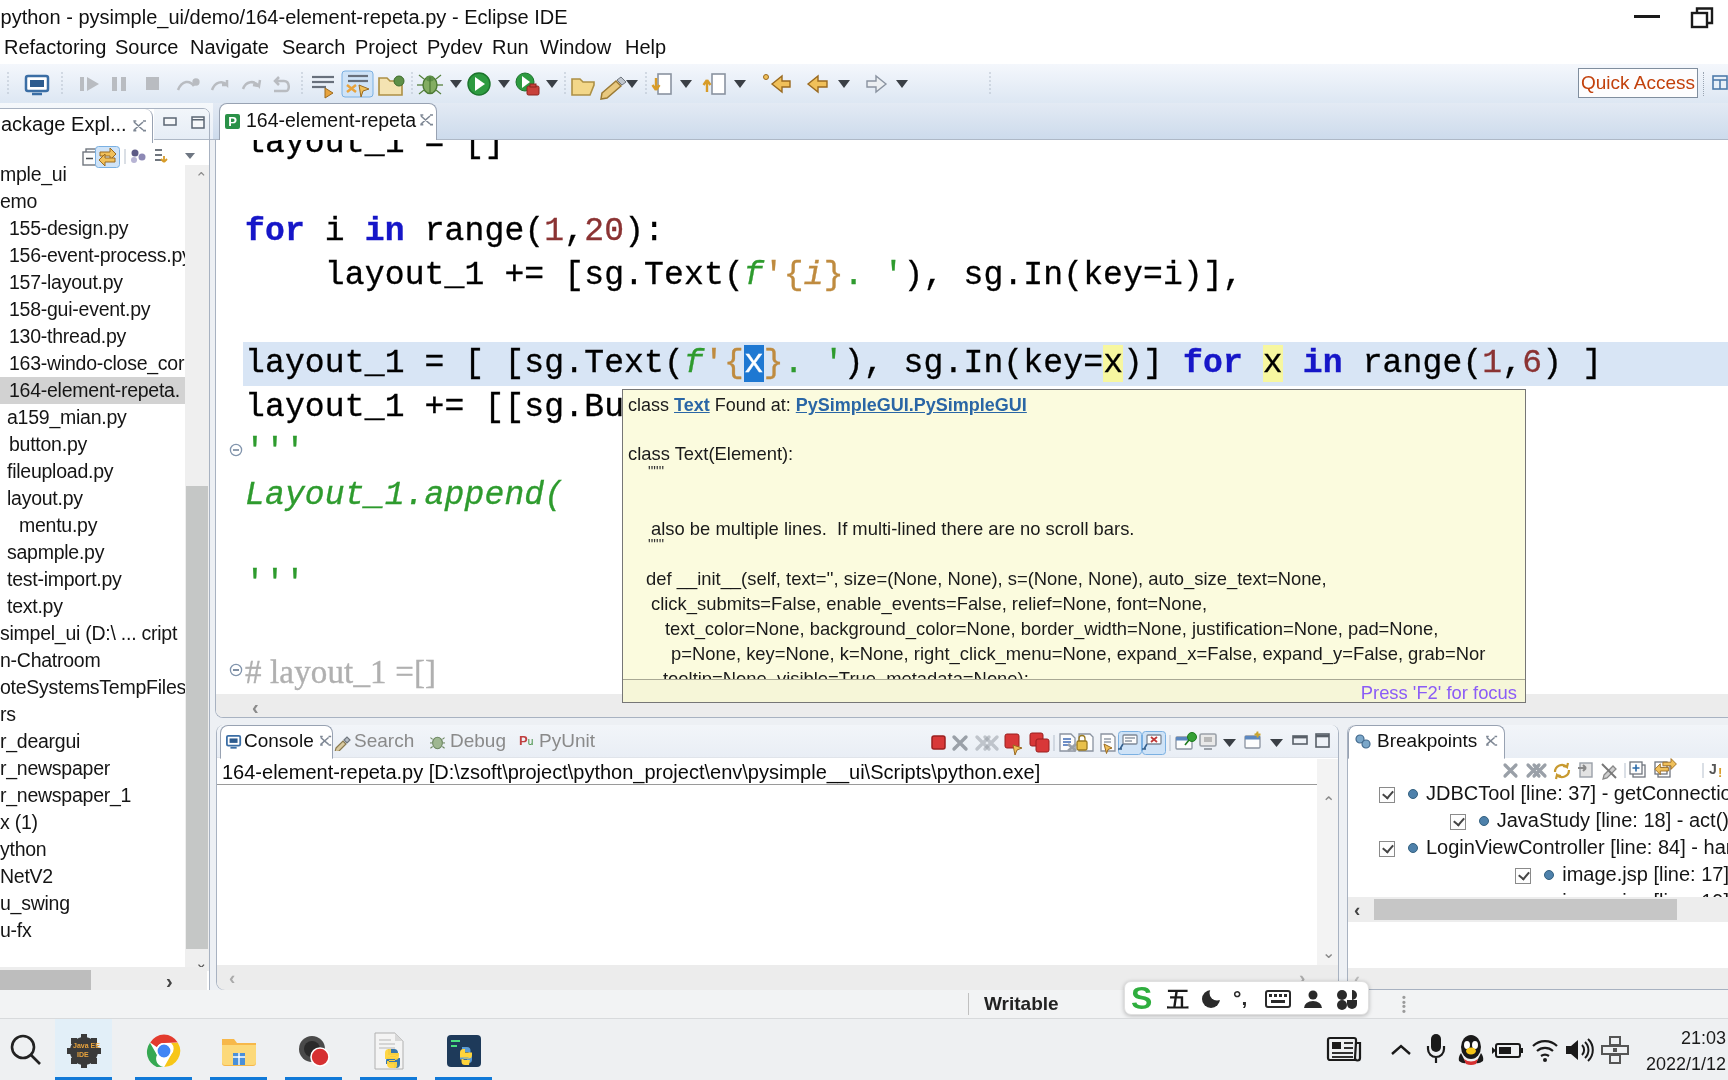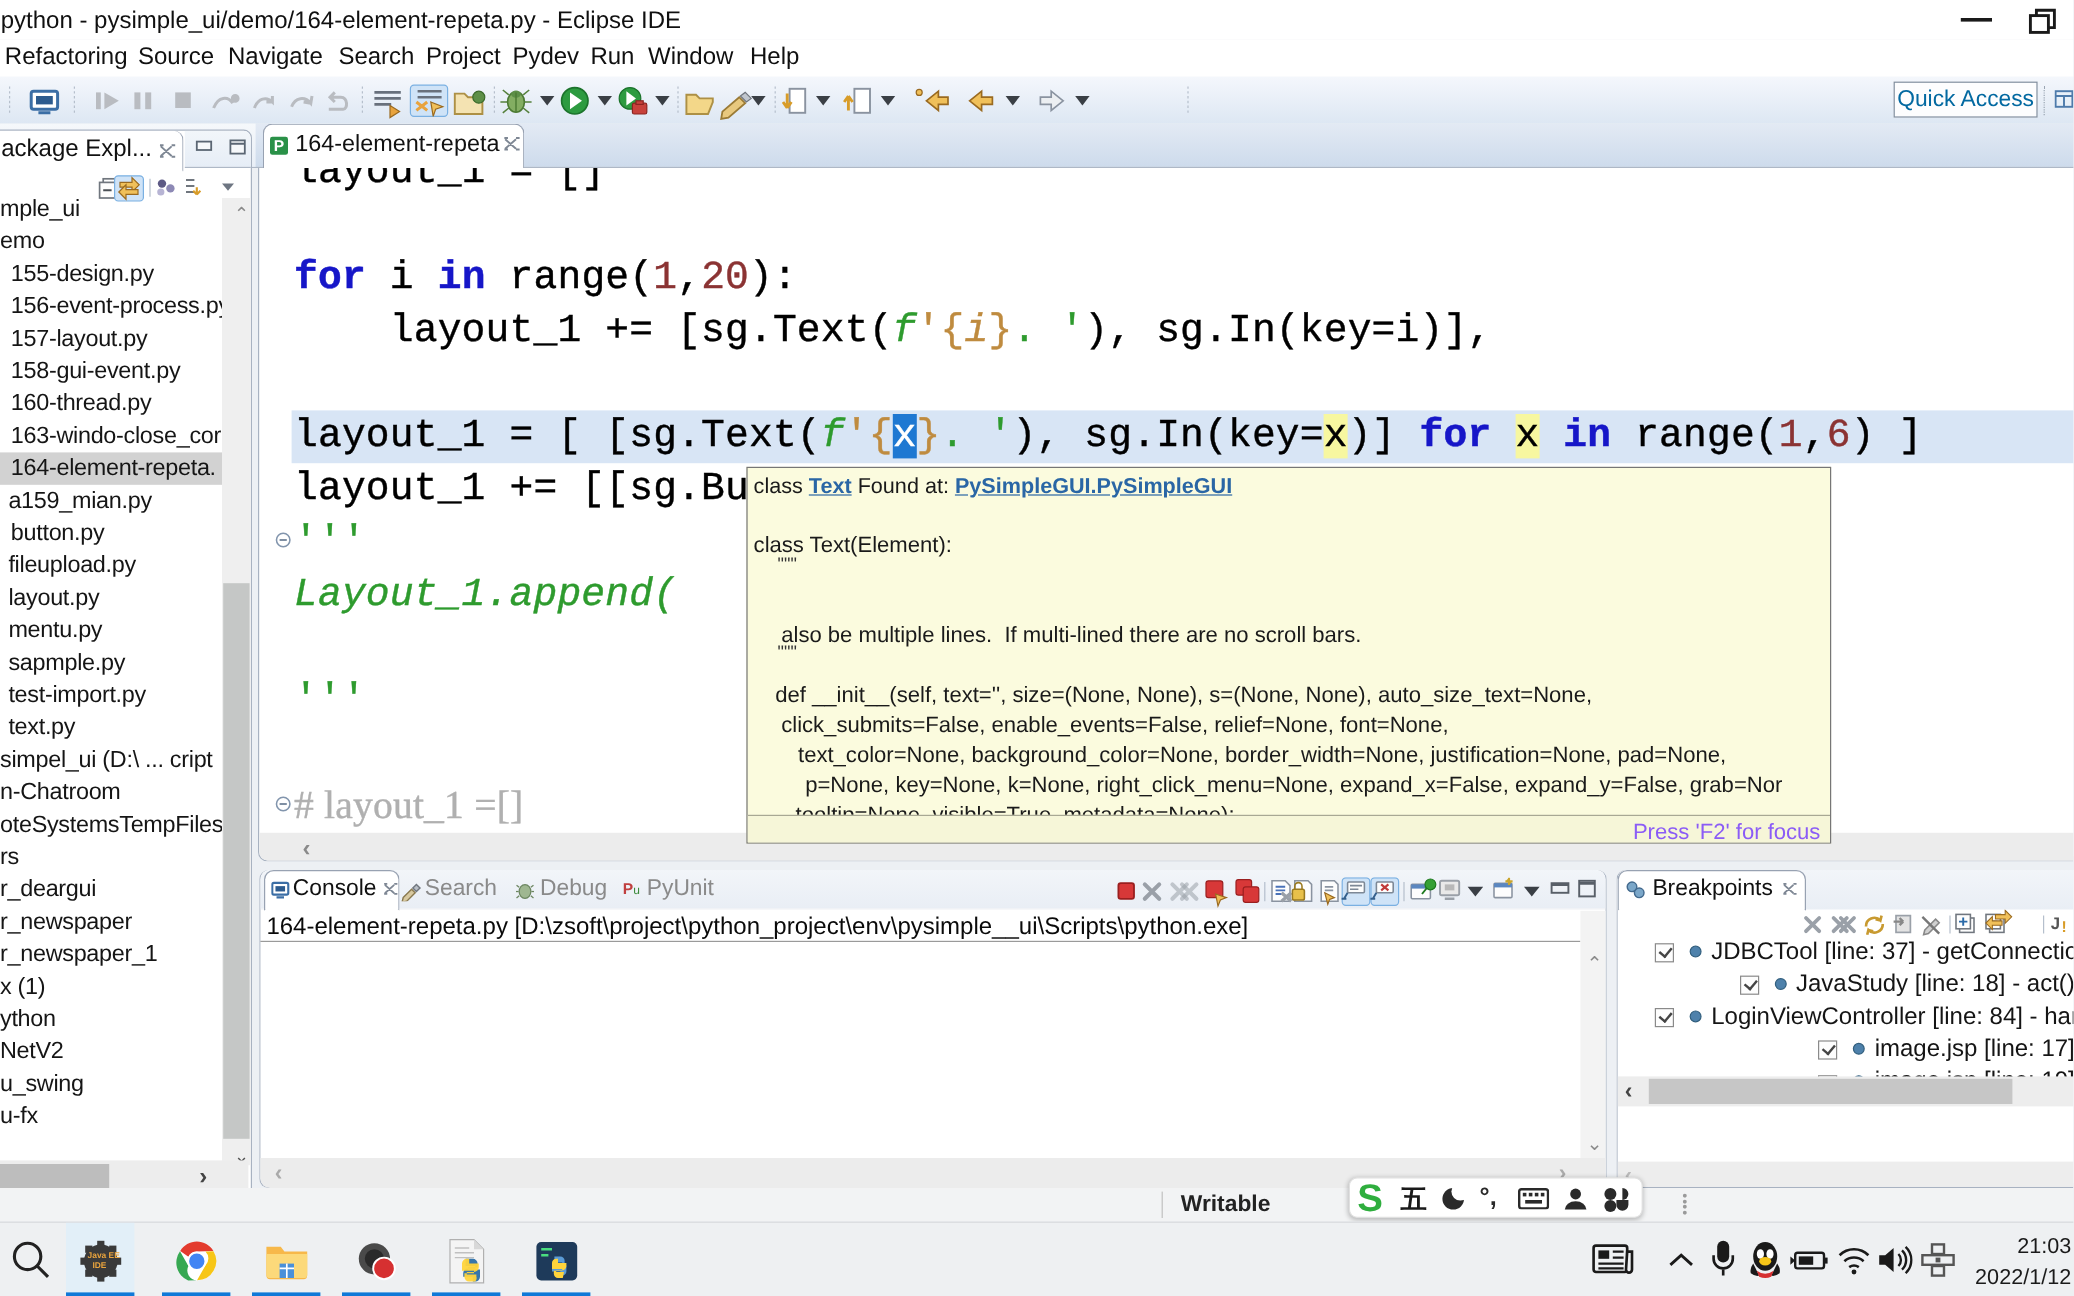--- a/index.html
+++ b/index.html
@@ -146,21 +146,21 @@
 
     <path d="M772 20 l10 -8 v5 h8 v6 h-8 v5 z" fill="#f0c05a" stroke="#9a6a20" stroke-width="1.4"></path>
     <circle cx="766" cy="13" r="2.5" fill="#f0c05a" stroke="#9a6a20"></circle>
 
     <path d="M808 20 l10 -8 v5 h9 v6 h-9 v5 z" fill="#f0c05a" stroke="#9a6a20" stroke-width="1.4"></path>
     <path d="M838 16 l12 0 -6 8 z" fill="#3a3f45"></path>
 
     <path d="M886 20 l-10 -8 v5 h-9 v6 h9 v5 z" fill="#eceff2" stroke="#8a93a0" stroke-width="1.4"></path>
     <path d="M896 16 l12 0 -6 8 z" fill="#3a3f45"></path>
   </svg>
-  <div class="abs" style="left:1578px;top:4px;width:120px;height:30px;background:#fdfdfe;border:1px solid #808e9e;font-size:19px;color:#0369a1;text-align:center;line-height:28px;">Quick Access</div>
+  <div class="abs" style="left:1578px;top:4px;width:120px;height:30px;background:#fdfdfe;border:1px solid #808e9e;font-size:19px;color:#c2410c;text-align:center;line-height:28px;">Quick Access</div>
   <div class="abs" style="left:1703px;top:8px;width:1px;height:24px;border-left:1px dotted #9aa5b2;"></div>
   <svg class="abs" style="left:1712px;top:10px;" width="16" height="18" viewBox="0 0 16 18">
     <rect x="1" y="2" width="14" height="13" fill="#e8f0f8" stroke="#4e7bab" stroke-width="1.6"></rect>
     <line x1="1" y1="6" x2="15" y2="6" stroke="#4e7bab" stroke-width="1.6"></line>
     <line x1="8" y1="6" x2="8" y2="15" stroke="#4e7bab" stroke-width="1.6"></line>
   </svg>
 </div>
 <div id="tabband" class="abs">
     <div class="abs" style="left:0;top:0;width:213px;height:36px;background:linear-gradient(#f5f8fb,#e9eff7);"></div>
   </div>
@@ -196,28 +196,28 @@
     <path d="M116 8 l10 0 -5 6 z" fill="#6e7682"></path>
   </svg>
 
   <div class="abs" style="left:0;top:52px;width:186px;height:890px;font-size:19.5px;letter-spacing:-0.25px;color:#151515;">
     <div style="height:27px;padding-left:1px;line-height:27px;white-space:nowrap;overflow:hidden;">mple_ui</div>
     <div style="height:27px;padding-left:1px;line-height:27px;white-space:nowrap;overflow:hidden;">emo</div>
     <div style="height:27px;padding-left:10px;line-height:27px;white-space:nowrap;overflow:hidden;">155-design.py</div>
     <div style="height:27px;padding-left:10px;line-height:27px;white-space:nowrap;overflow:hidden;">156-event-process.p<span style="letter-spacing:-3px;">y</span></div>
     <div style="height:27px;padding-left:10px;line-height:27px;white-space:nowrap;overflow:hidden;">157-layout.py</div>
     <div style="height:27px;padding-left:10px;line-height:27px;white-space:nowrap;overflow:hidden;">158-gui-event.py</div>
-    <div style="height:27px;padding-left:10px;line-height:27px;white-space:nowrap;overflow:hidden;">160-thread.py</div>
+    <div style="height:27px;padding-left:10px;line-height:27px;white-space:nowrap;overflow:hidden;">130-thread.py</div>
     <div style="height:27px;padding-left:10px;line-height:27px;white-space:nowrap;overflow:hidden;">163-windo-close_co<span style="letter-spacing:-3px;">r</span></div>
     <div style="height:27px;padding-left:10px;line-height:27px;white-space:nowrap;overflow:hidden;background:#d2d2d2;">164-element-repeta.</div>
     <div style="height:27px;padding-left:8px;line-height:27px;white-space:nowrap;overflow:hidden;">a159_mian.py</div>
     <div style="height:27px;padding-left:10px;line-height:27px;white-space:nowrap;overflow:hidden;">button.py</div>
     <div style="height:27px;padding-left:8px;line-height:27px;white-space:nowrap;overflow:hidden;">fileupload.py</div>
     <div style="height:27px;padding-left:8px;line-height:27px;white-space:nowrap;overflow:hidden;">layout.py</div>
-    <div style="height:27px;padding-left:8px;line-height:27px;white-space:nowrap;overflow:hidden;">mentu.py</div>
+    <div style="height:27px;padding-left:20px;line-height:27px;white-space:nowrap;overflow:hidden;">mentu.py</div>
     <div style="height:27px;padding-left:8px;line-height:27px;white-space:nowrap;overflow:hidden;">sapmple.py</div>
     <div style="height:27px;padding-left:8px;line-height:27px;white-space:nowrap;overflow:hidden;">test-import.py</div>
     <div style="height:27px;padding-left:8px;line-height:27px;white-space:nowrap;overflow:hidden;">text.py</div>
     <div style="height:27px;padding-left:1px;line-height:27px;white-space:nowrap;overflow:hidden;">simpel_ui  (D:\ ... crip<span style="letter-spacing:-3px;">t</span></div>
     <div style="height:27px;padding-left:1px;line-height:27px;white-space:nowrap;overflow:hidden;">n-Chatroom</div>
     <div style="height:27px;padding-left:1px;line-height:27px;white-space:nowrap;overflow:hidden;">oteSystemsTempFiles</div>
     <div style="height:27px;padding-left:1px;line-height:27px;white-space:nowrap;overflow:hidden;">rs</div>
     <div style="height:27px;padding-left:1px;line-height:27px;white-space:nowrap;overflow:hidden;">r_deargui</div>
     <div style="height:27px;padding-left:1px;line-height:27px;white-space:nowrap;overflow:hidden;">r_newspaper</div>
     <div style="height:27px;padding-left:1px;line-height:27px;white-space:nowrap;overflow:hidden;">r_newspaper_1</div>

